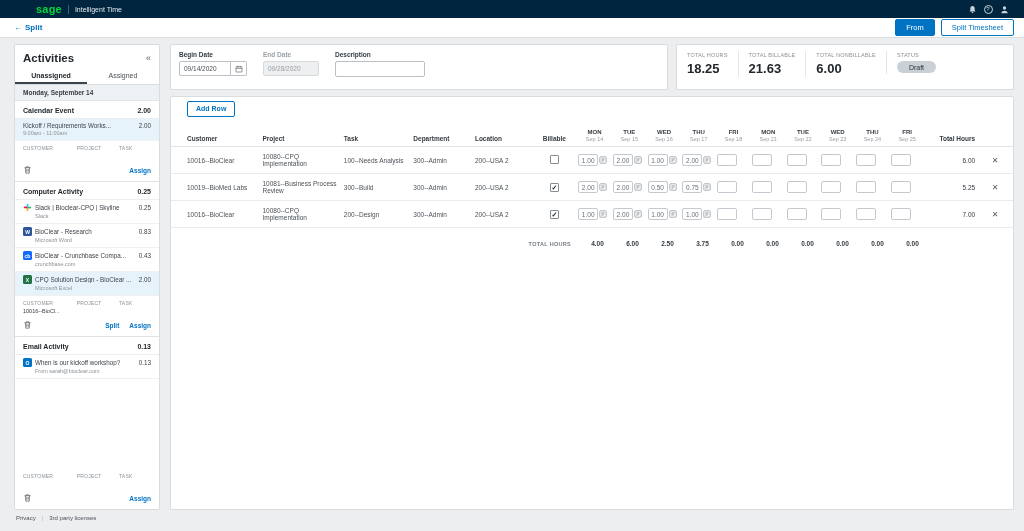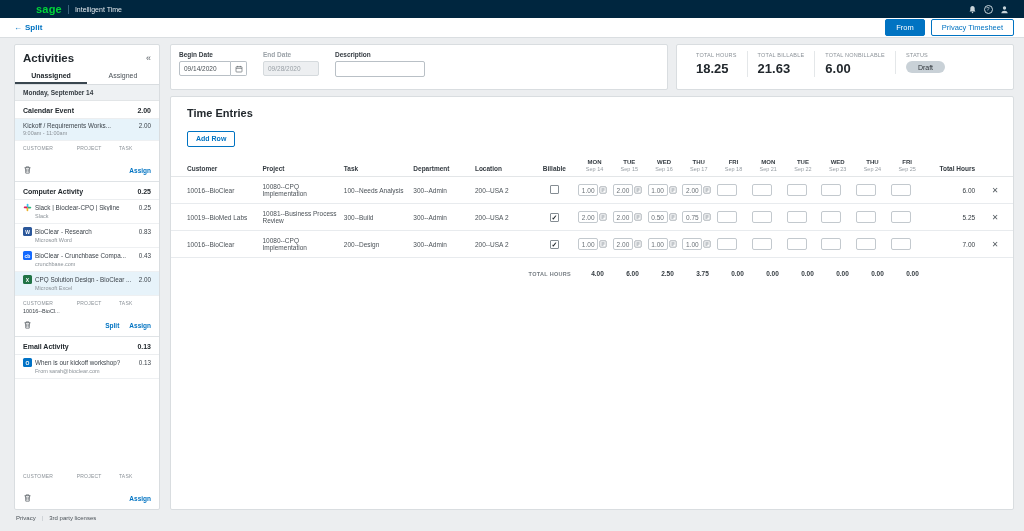--- a/index.html
+++ b/index.html
@@ -61,21 +61,21 @@
 .field label{font-size:6.5px;font-weight:bold;color:#343b41;margin-bottom:3px}
 .field label.muted{color:#9aa1a7}
 .date-wrap{display:flex}
 .inp{border:1px solid #b9c0c6;border-radius:2px;height:15px;font-size:6.5px;color:#4a5157;padding:0 4px;background:#fff}
 .inp.date{width:52px;border-radius:2px 0 0 2px}
 .cal-btn{width:16px;height:15px;border:1px solid #b9c0c6;border-left:none;background:#fff;border-radius:0 2px 2px 0;display:flex;align-items:center;justify-content:center;cursor:pointer;padding:0}
 .inp.disabled{background:#edeff1;color:#9aa1a7;border-color:#d5dadd;width:56px}
 .inp.desc{width:90px;height:16px}
 
 
-.summary-card{left:676px;top:44px;width:338px;height:46px;display:flex;padding:6px 9px;align-items:flex-start}
+.summary-card{left:676px;top:44px;width:338px;height:46px;display:flex;padding:6px 0;align-items:flex-start}
 .stat{padding:1px 10px;border-left:1px solid #e4e7e9;display:flex;flex-direction:column}
 .stat.first{border-left:none}
 .stat-label{font-size:5.5px;color:#8b9298;white-space:nowrap;margin-bottom:3px;letter-spacing:.2px}
 .stat-value{font-size:13px;font-weight:bold;color:#22282d}
 .status-badge{background:#c9d1d7;border-radius:8px;padding:2.5px 12px;font-size:7px;color:#2d3338;width:max-content}
 
 
 .entries-card{left:170px;top:96px;width:844px;height:414px;overflow:hidden}
 .entries-title{font-size:11px;color:#22282d;margin:10px 16px 8px;font-weight:bold}
 .add-row{margin-left:16px;font-size:7px;padding:3px 8px;font-weight:bold}
@@ -131,21 +131,21 @@
   </span>
 </header>
 
 <div class="actionbar">
   <span class="back-link">
     <span>←</span>
     <span>Split</span>
   </span>
   <span class="ab-spacer"></span>
   <button class="btn primary">From</button>
-  <button class="btn">Privacy Timesheet</button>
+  <button class="btn">Split Timesheet</button>
 </div>
 
 <aside class="card sidebar">
   <div class="sb-head">
     <span class="sb-title">Activities</span>
     <span class="sb-collapse">«</span>
   </div>
   <div class="sb-tabs">
     <div class="sb-tab active">Unassigned</div>
     <div class="sb-tab">Assigned</div>
@@ -334,21 +334,20 @@
     <div class="stat-label">TOTAL NONBILLABLE</div>
     <div class="stat-value">6.00</div>
   </div>
   <div class="stat">
     <div class="stat-label">STATUS</div>
     <div class="status-badge">Draft</div>
   </div>
 </div>
 
 <main class="card entries-card">
-  <div class="entries-title">Time Entries</div>
   <button class="btn add-row">Add Row</button>
 
   <div class="thead">
     <div class="c w-cust th">Customer</div>
     <div class="c w-proj th">Project</div>
     <div class="c w-task th">Task</div>
     <div class="c w-dept th">Department</div>
     <div class="c w-loc th">Location</div>
     <div class="c w-bill th">Billable</div>
 

